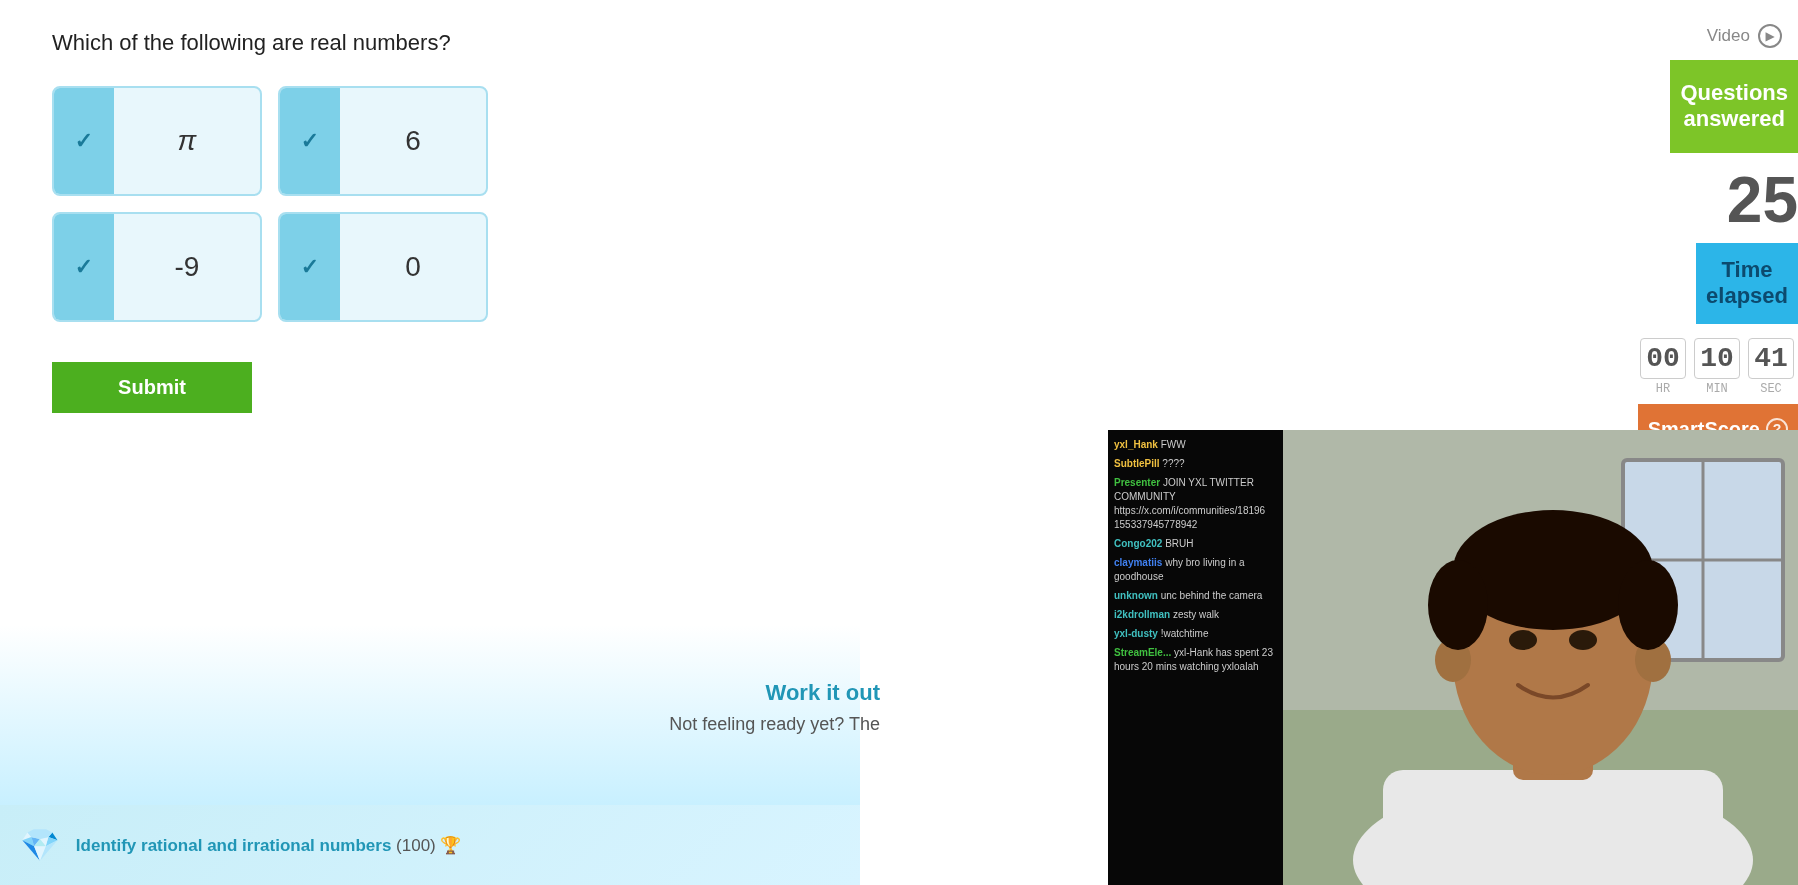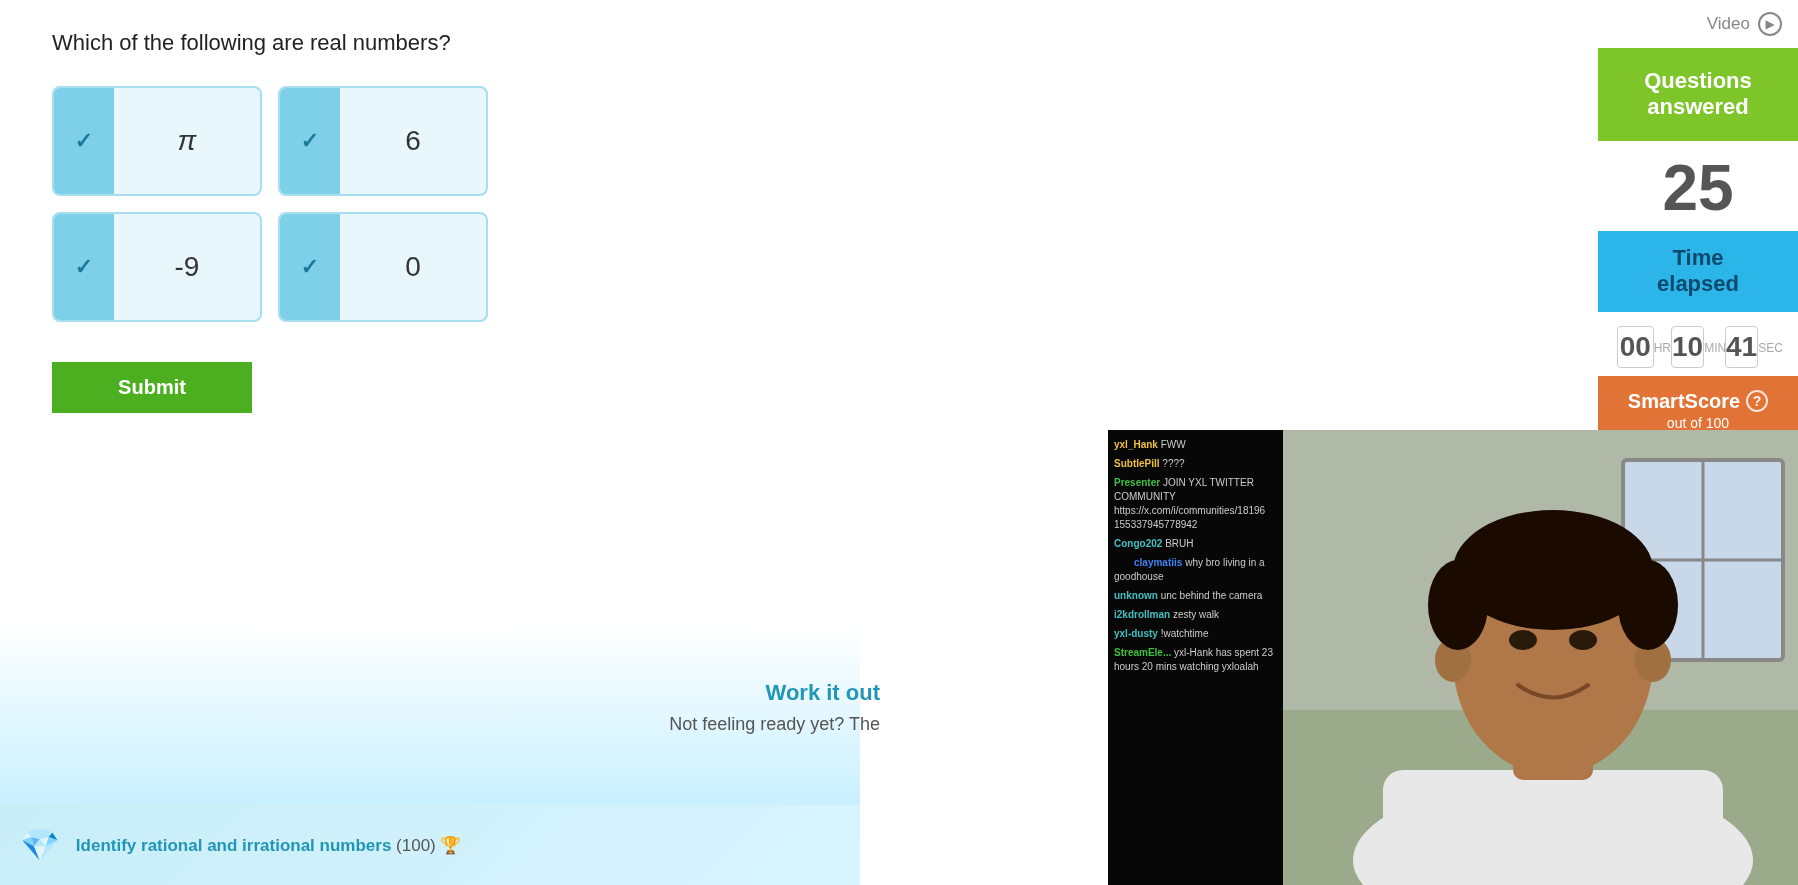--- a/index.html
+++ b/index.html
@@ -128,26 +128,27 @@
     .bottom-link {
       color: #2196b6;
       font-size: 17px;
       font-weight: bold;
       text-decoration: none;
     }
 
     
     .right-sidebar {
       position: absolute;
-      top: 0;
+      top: 12px;
       right: 0;
       width: 200px;
       height: 430px;
       display: flex;
       flex-direction: column;
+      align-items: flex-end;
     }
 
     .video-btn {
       background: #fff;
       border: none;
       display: flex;
       align-items: center;
       justify-content: flex-end;
       padding: 12px 16px;
       gap: 8px;
@@ -201,23 +202,24 @@
       background: #fff;
       display: flex;
       justify-content: center;
       align-items: flex-end;
       gap: 0;
       padding: 14px 0 8px 0;
     }
 
     .timer-unit {
       display: flex;
-      flex-direction: row;
+      flex-direction: column;
       align-items: center;
       width: 54px;
+      font-family: Liberation Mono, monospace;
     }
 
     .timer-value {
       font-size: 28px;
       font-weight: bold;
       color: #555;
       border: 1.5px solid #ccc;
       border-radius: 4px;
       width: 46px;
       text-align: center;
@@ -284,21 +286,21 @@
       margin-bottom: 5px;
       line-height: 1.4;
     }
 
     .chat-user {
       font-weight: bold;
     }
 
     .chat-user.yellow { color: #f0c040; }
     .chat-user.green { color: #40c040; }
-    .chat-user.blue { color: #4080f0; margin-left: 20px; }
+    .chat-user.blue { color: #4080f0; }
     .chat-user.cyan { color: #40c0c0; }
 
     .video-face {
       position: absolute;
       top: 0;
       left: 175px;
       right: 0;
       bottom: 0;
       background: linear-gradient(135deg, #8a6a4a 0%, #5a4030 30%, #c8a070 60%, #f0d0a0 80%, #b09070 100%);
       display: flex;

